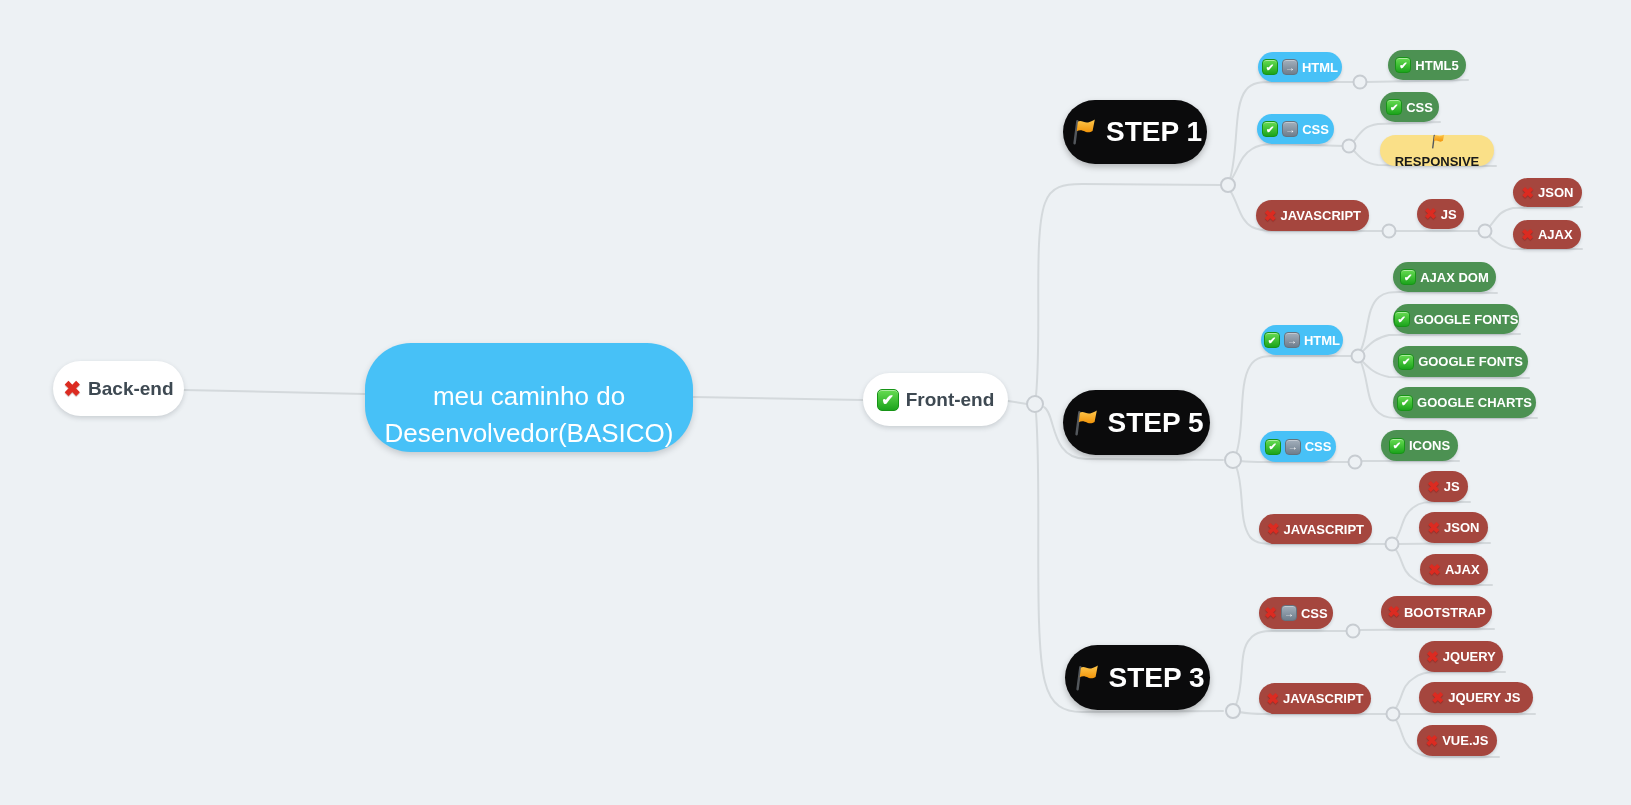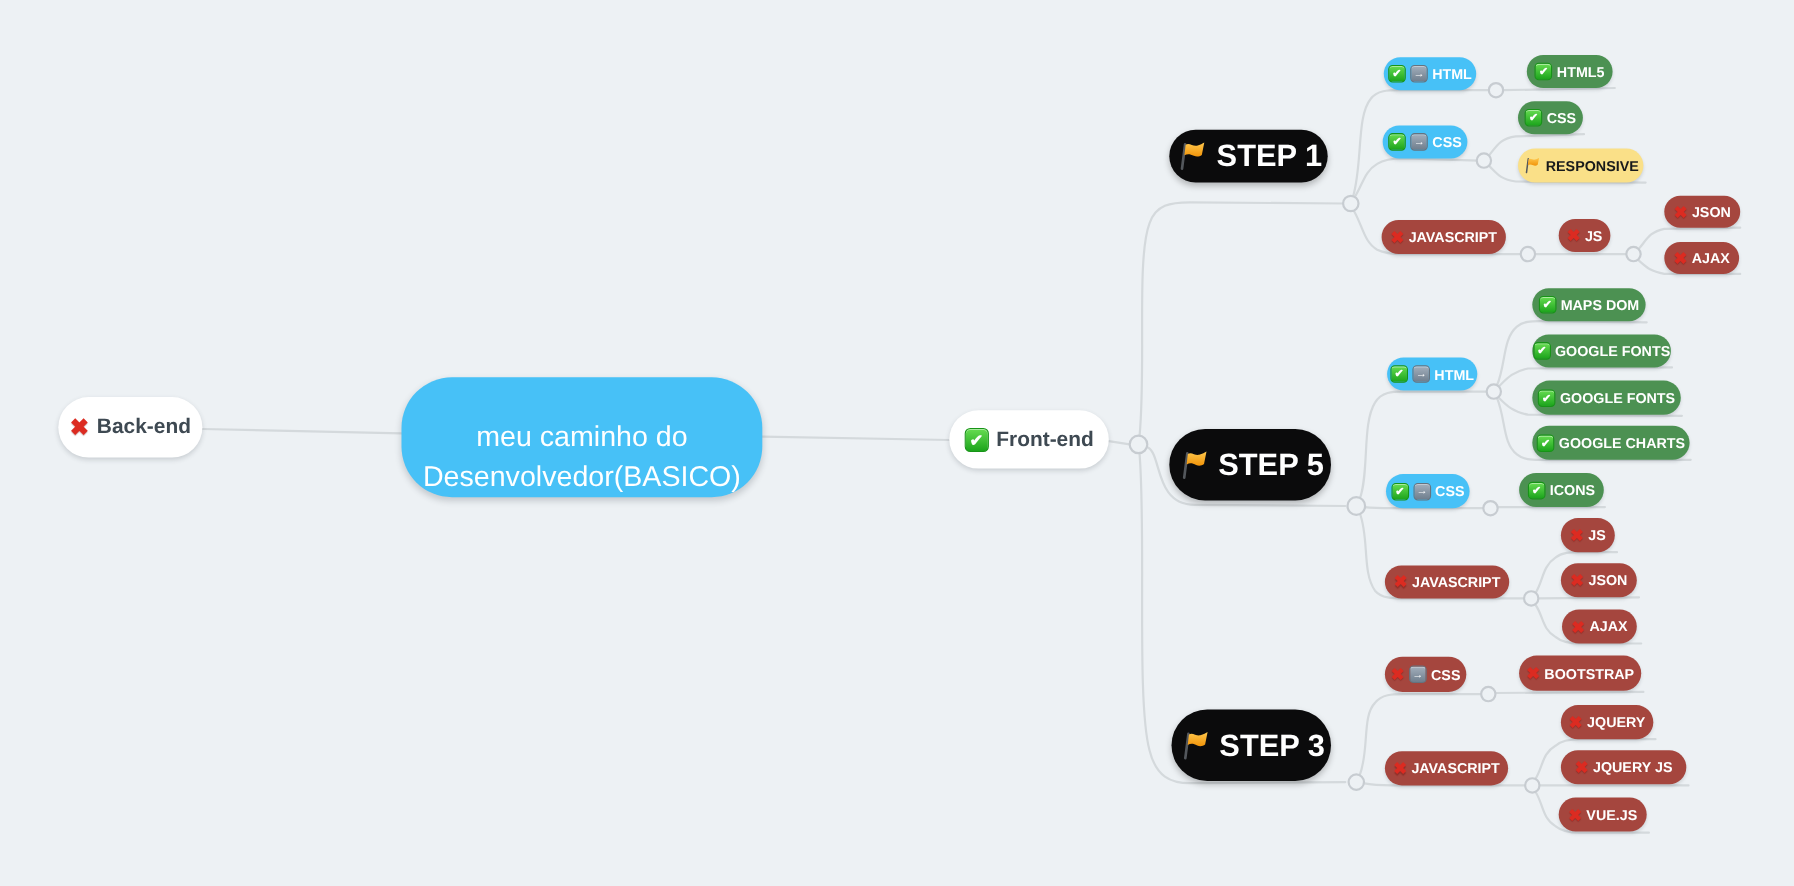--- a/index.html
+++ b/index.html
@@ -121,21 +121,21 @@
         <span class="ic cross">✖</span>
         <span class="lbl">Back-end</span>
       </div>
       <div class="node st-central" style="left: 365px; top: 343px; width: 328px; height: 109px; align-items: flex-end;">
         <span class="lbl">meu caminho do Desenvolvedor(BASICO)</span>
       </div>
       <div class="node st-white" style="left: 863px; top: 373px; width: 145px; height: 53px;">
         <span class="ic check">✔</span>
         <span class="lbl">Front-end</span>
       </div>
-      <div class="node st-black" style="left: 1063px; top: 118px; width: 144px; height: 48px;">
+      <div class="node st-black" style="left: 1063px; top: 100px; width: 144px; height: 64px;">
         <span class="ic flag">
           <svg viewBox="0 0 32 32">
             <defs>
               <linearGradient id="fg1" x1="0" y1="0" x2="0" y2="1">
                 <stop offset="0" stop-color="#FFC84D"></stop>
                 <stop offset="1" stop-color="#F1940A"></stop>
               </linearGradient>
             </defs>
             <line x1="10" y1="4.5" x2="7" y2="28" stroke="#53575C" stroke-width="2.6" stroke-linecap="round"></line>
             <path d="M10.5 5 C14 2.6 17.5 6.8 21.5 5.8 C24.6 5 27 3.4 28.6 2.6 L26.2 14.8 C24 16.2 21.5 17 18.5 15.6 C15 14 12.5 13.4 9.3 15.2 Z" fill="url(#fg1)"></path>
@@ -154,21 +154,21 @@
       </div>
       <div class="node st-blue" style="left: 1257px; top: 114px; width: 77px; height: 30px;">
         <span class="ic check">✔</span>
         <span class="ic arrow">→</span>
         <span class="lbl">CSS</span>
       </div>
       <div class="node st-green" style="left: 1380px; top: 92px; width: 59px; height: 30px;">
         <span class="ic check">✔</span>
         <span class="lbl">CSS</span>
       </div>
-      <div class="node st-yellow" style="left: 1380px; top: 135px; width: 114px; height: 31px;">
+      <div class="node st-yellow" style="left: 1380px; top: 135px; width: 114px; height: 31px; flex-direction: column;">
         <span class="ic flag">
           <svg viewBox="0 0 32 32">
             <defs>
               <linearGradient id="fg1" x1="0" y1="0" x2="0" y2="1">
                 <stop offset="0" stop-color="#FFC84D"></stop>
                 <stop offset="1" stop-color="#F1940A"></stop>
               </linearGradient>
             </defs>
             <line x1="10" y1="4.5" x2="7" y2="28" stroke="#53575C" stroke-width="2.6" stroke-linecap="round"></line>
             <path d="M10.5 5 C14 2.6 17.5 6.8 21.5 5.8 C24.6 5 27 3.4 28.6 2.6 L26.2 14.8 C24 16.2 21.5 17 18.5 15.6 C15 14 12.5 13.4 9.3 15.2 Z" fill="url(#fg1)"></path>
@@ -207,21 +207,21 @@
         </span>
         <span class="lbl">STEP 5</span>
       </div>
       <div class="node st-blue" style="left: 1261px; top: 325px; width: 82px; height: 30px;">
         <span class="ic check">✔</span>
         <span class="ic arrow">→</span>
         <span class="lbl">HTML</span>
       </div>
       <div class="node st-green" style="left: 1393px; top: 262px; width: 103px; height: 30px;">
         <span class="ic check">✔</span>
-        <span class="lbl">MAPS DOM</span>
+        <span class="lbl">AJAX DOM</span>
       </div>
       <div class="node st-green" style="left: 1393px; top: 304px; width: 126px; height: 30px;">
         <span class="ic check">✔</span>
         <span class="lbl">GOOGLE FONTS</span>
       </div>
       <div class="node st-green" style="left: 1393px; top: 346px; width: 135px; height: 31px;">
         <span class="ic check">✔</span>
         <span class="lbl">GOOGLE FONTS</span>
       </div>
       <div class="node st-green" style="left: 1393px; top: 387px; width: 143px; height: 31px;">

